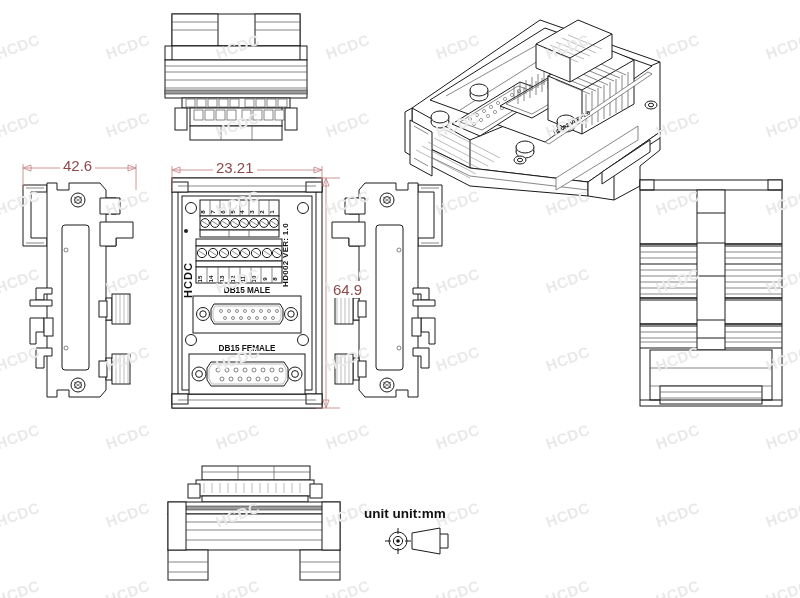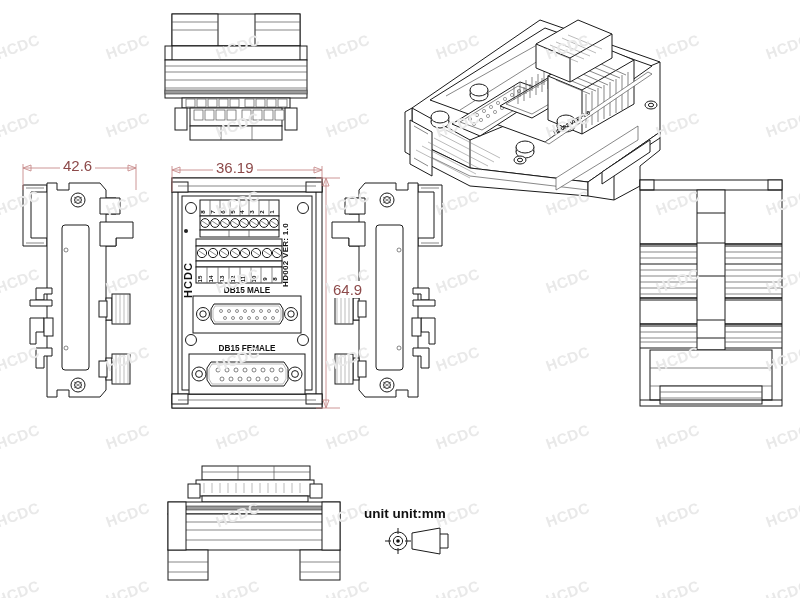--- a/index.html
+++ b/index.html
@@ -608,20 +608,20 @@
       <div class="wm" style="left: 325px; top: 584px; color: rgb(233, 233, 233); transform: rotate(-20deg);">HCDC</div>
       <div class="wm" style="left: 435px; top: 584px; color: rgb(233, 233, 233); transform: rotate(-20deg);">HCDC</div>
       <div class="wm" style="left: 545px; top: 584px; color: rgb(233, 233, 233); transform: rotate(-20deg);">HCDC</div>
       <div class="wm" style="left: 655px; top: 584px; color: rgb(233, 233, 233); transform: rotate(-20deg);">HCDC</div>
       <div class="wm" style="left: 765px; top: 584px; color: rgb(233, 233, 233); transform: rotate(-20deg);">HCDC</div>
     </div>
 
   <div style="position:absolute;z-index:6;left:0;top:0;width:800px;height:442px;pointer-events:none">
     <div style="position:absolute;left:60px;top:157px;color:#8d4a4a;font-size:15px;background:#fff;padding:0 3px;">42.6</div>
 
-    <div style="position:absolute;left:213px;top:159px;color:#8d4a4a;font-size:15px;background:#fff;padding:0 3px;">36.19</div>
+    <div style="position:absolute;left:213px;top:159px;color:#8d4a4a;font-size:15px;background:#fff;padding:0 3px;">23.21</div>
 
     <div style="position:absolute;left:330px;top:281px;color:#8d4a4a;font-size:15px;background:#fff;padding:0 3px;">64.9</div>
 
     <div style="position:absolute;left:364px;top:506px;color:#111;font-size:13.5px;font-weight:700;">unit unit:mm</div>
   </div>
 
 </div>
 
 </body></html>

